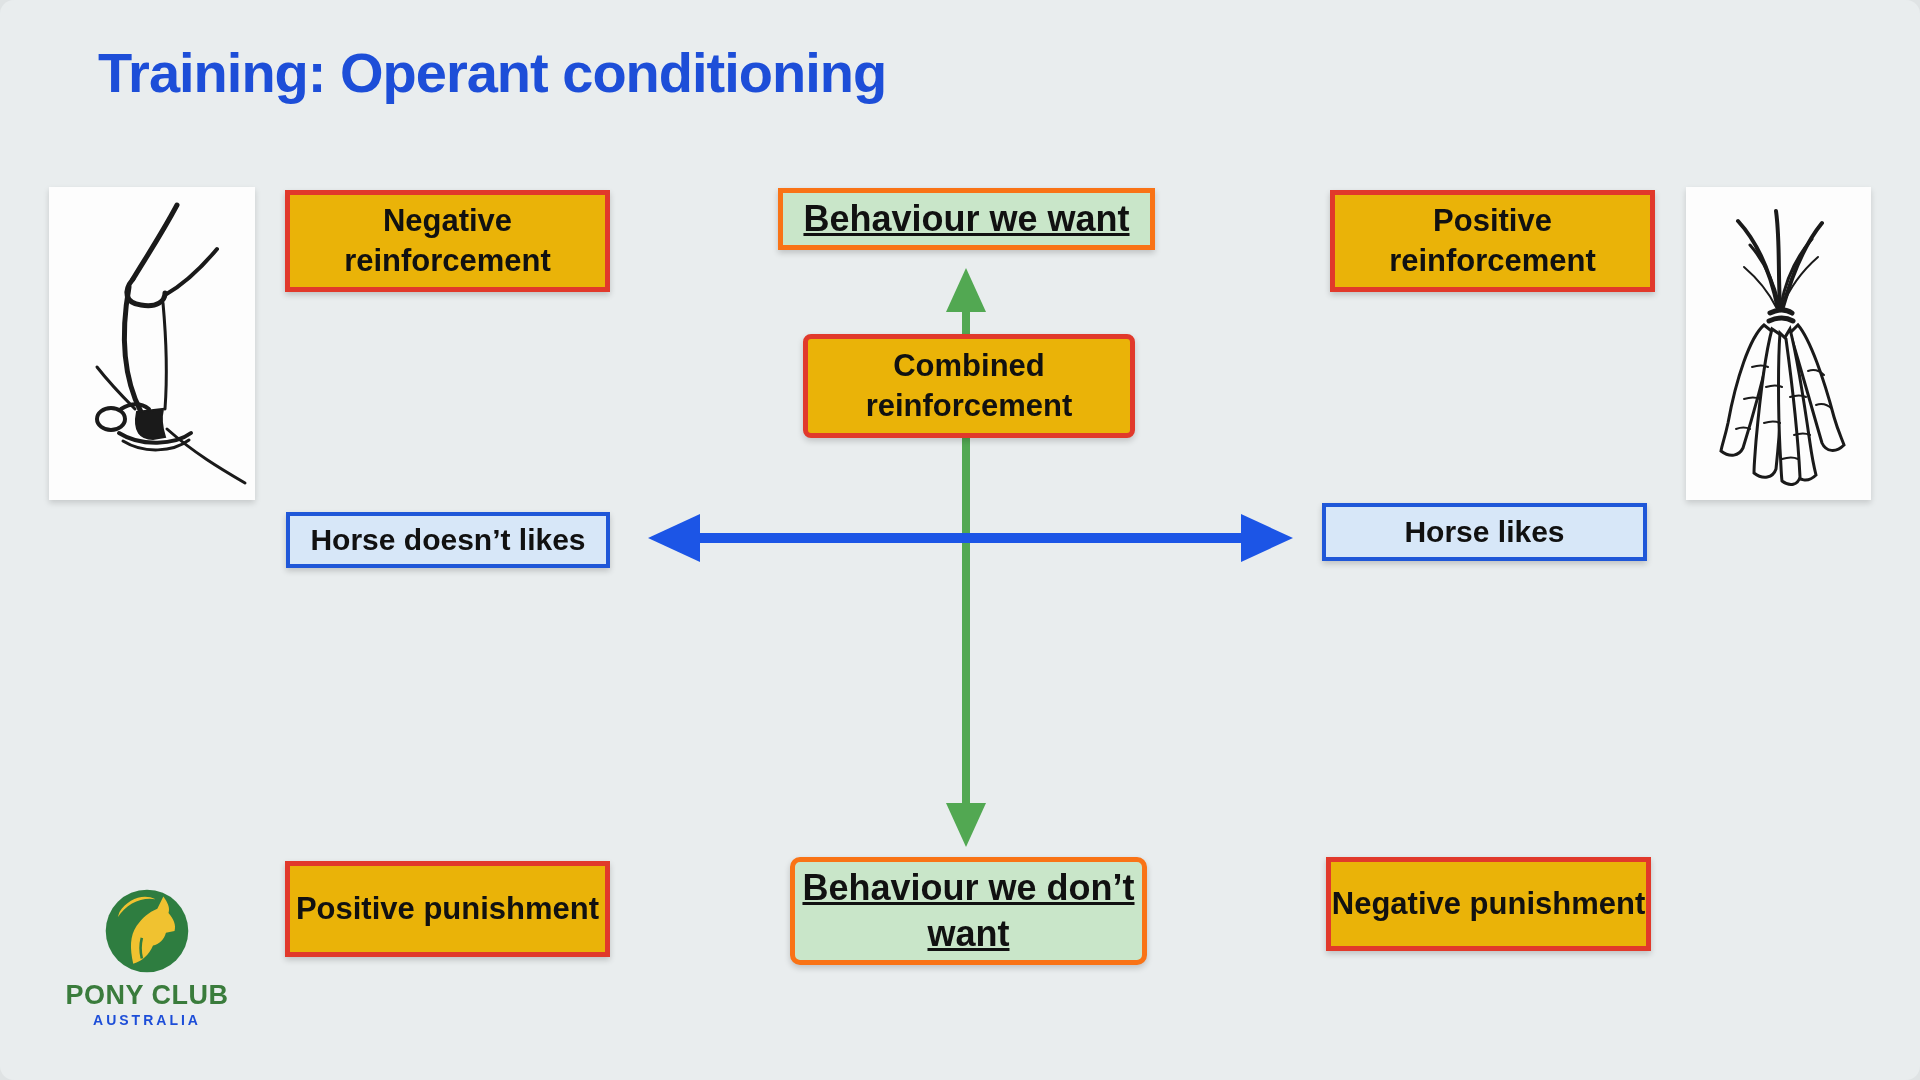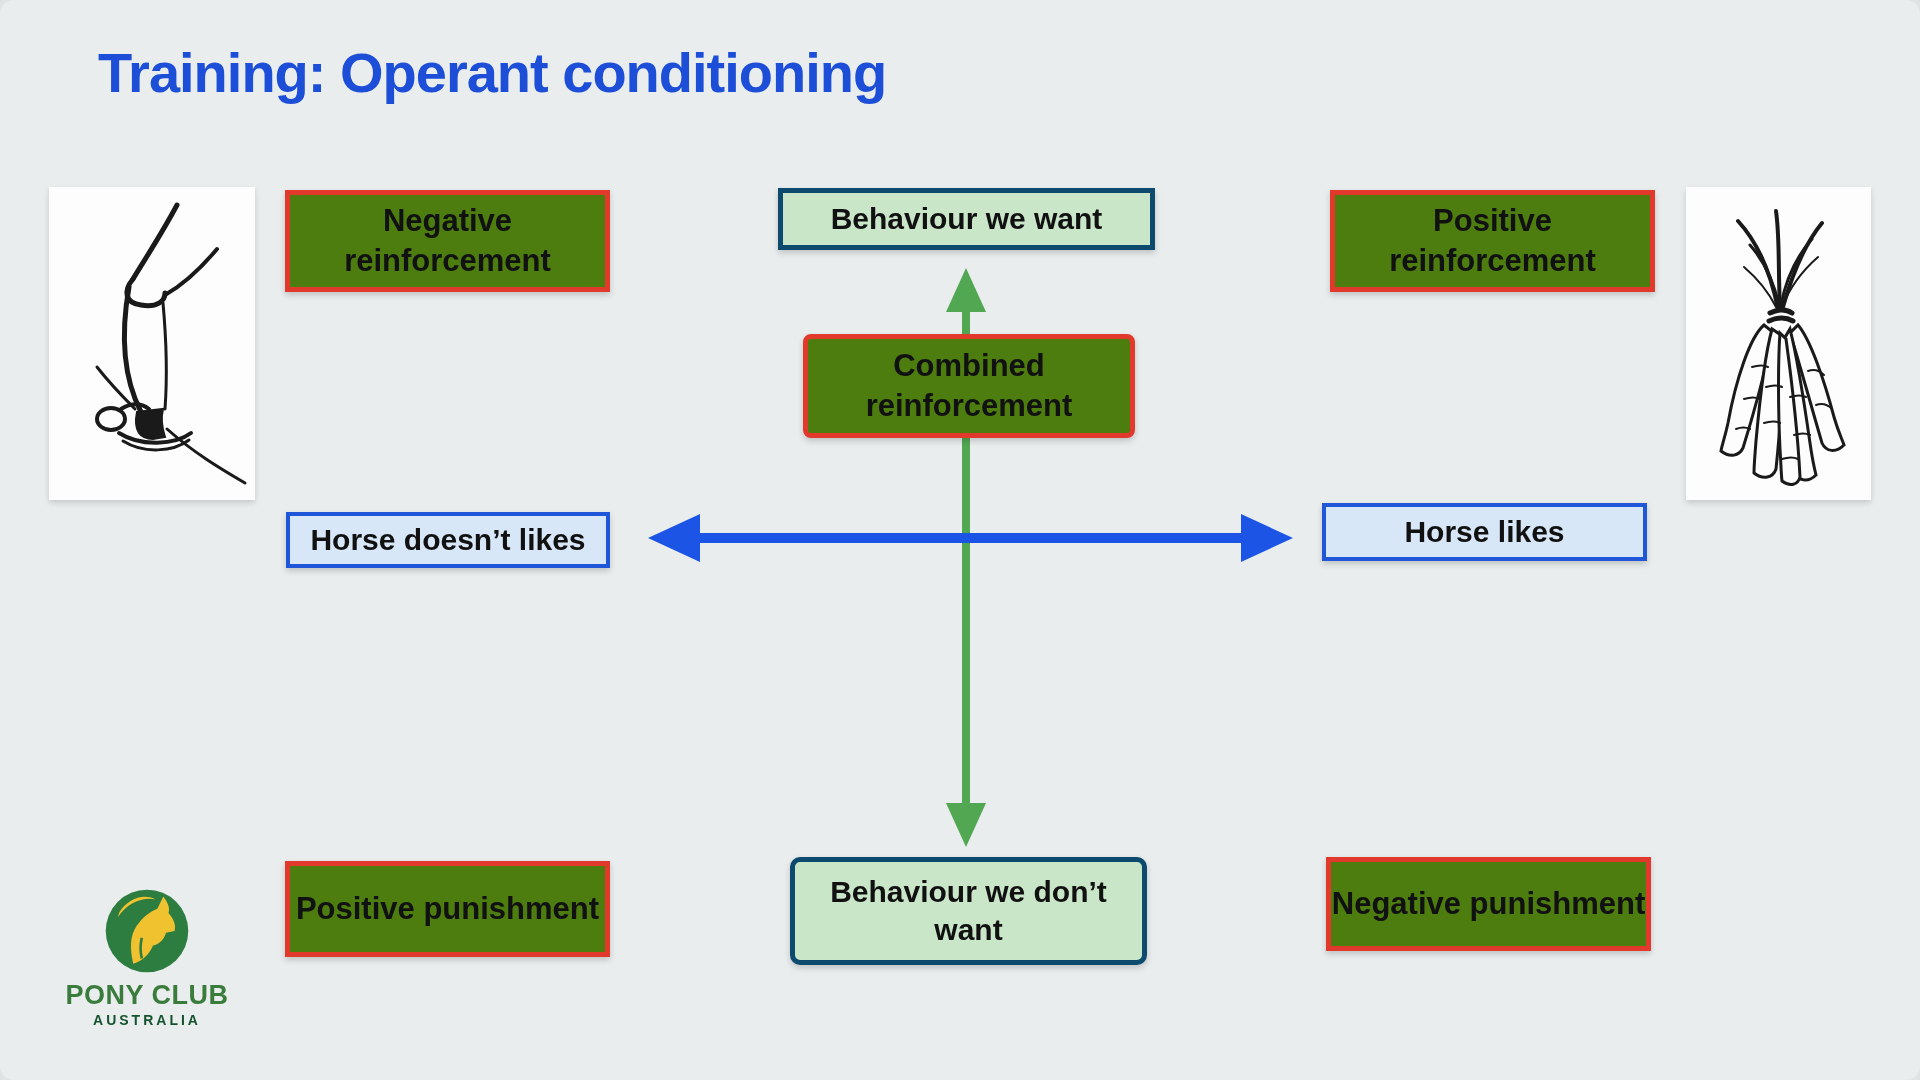--- a/index.html
+++ b/index.html
@@ -11,42 +11,42 @@
   .title{
     position:absolute;left:98px;top:40px;
     font-size:56px;font-weight:800;letter-spacing:-1px;color:#1d4ed8;
   }
   .arrow-layer{position:absolute;left:0;top:0;width:1920px;height:1080px;z-index:1;}
   .box{
     position:absolute;z-index:2;display:flex;align-items:center;justify-content:center;
     text-align:center;font-weight:600;line-height:1.28;
     box-shadow:0 3px 6px rgba(0,0,0,0.18);
   }
-  .box-red{background:#4d7c0f;border:5px solid #e1392b;font-size:31px;}
-  .box-green{background:#c9e6c9;border:5px solid #0c4a6e;font-size:30px;}
+  .box-red{background:#eab308;border:5px solid #e1392b;font-size:31px;}
+  .box-green{background:#c9e6c9;border:5px solid #f97316;font-size:36px;text-decoration:underline;}
   .box-blue{background:#d7e7f8;border:4px solid #1f57d8;font-size:30px;}
   .b-neg-reinf{left:285px;top:190px;width:315px;height:92px;}
   .b-pos-reinf{left:1330px;top:190px;width:315px;height:92px;}
   .b-pos-pun{left:285px;top:861px;width:315px;height:86px;}
   .b-neg-pun{left:1326px;top:857px;width:315px;height:84px;}
   .b-want{left:778px;top:188px;width:367px;height:52px;}
   .b-dontwant{left:790px;top:857px;width:347px;height:98px;border-radius:10px;}
   .b-combined{left:803px;top:334px;width:322px;height:94px;border-radius:8px;}
   .b-doesntlike{left:286px;top:512px;width:316px;height:48px;}
   .b-likes{left:1322px;top:503px;width:317px;height:50px;}
   .illus{
     position:absolute;z-index:2;background:#fdfdfd;box-shadow:0 3px 6px rgba(0,0,0,0.15);
     display:flex;align-items:center;justify-content:center;
   }
   .illus-left{left:49px;top:187px;width:206px;height:313px;}
   .illus-right{left:1686px;top:187px;width:185px;height:313px;}
   .logo{position:absolute;left:59px;top:888px;width:176px;z-index:2;text-align:center;}
   .logo-mark{width:86px;height:86px;margin:0 auto;display:block;}
   .logo-org{font-size:27px;font-weight:800;color:#3a7c3c;letter-spacing:0.5px;margin-top:6px;}
-  .logo-region{font-size:14px;font-weight:600;color:#14532d;letter-spacing:3px;margin-top:1px;}
+  .logo-region{font-size:14px;font-weight:600;color:#1d4ed8;letter-spacing:3px;margin-top:1px;}
 </style>
 </head>
 <body>
 
 <div class="slide">
 
   <div class="title">Training: Operant conditioning</div>
 
   <svg class="arrow-layer" viewBox="0 0 1920 1080">
     <g>

